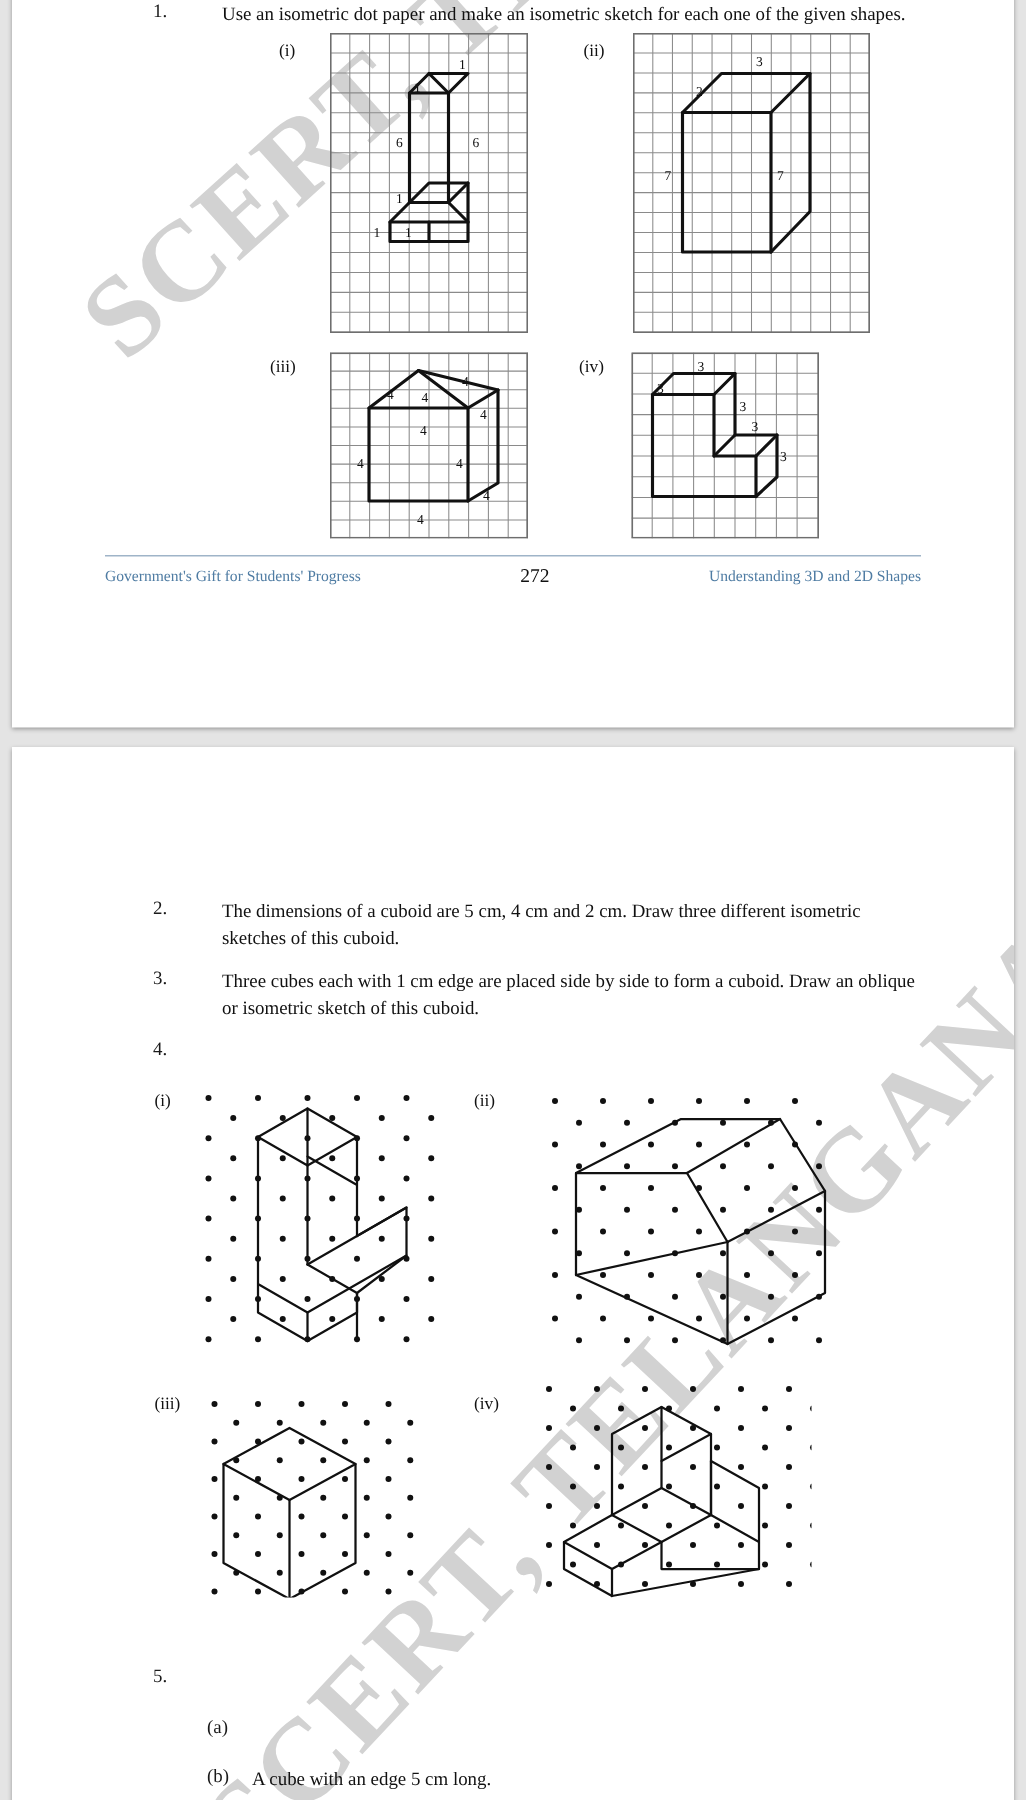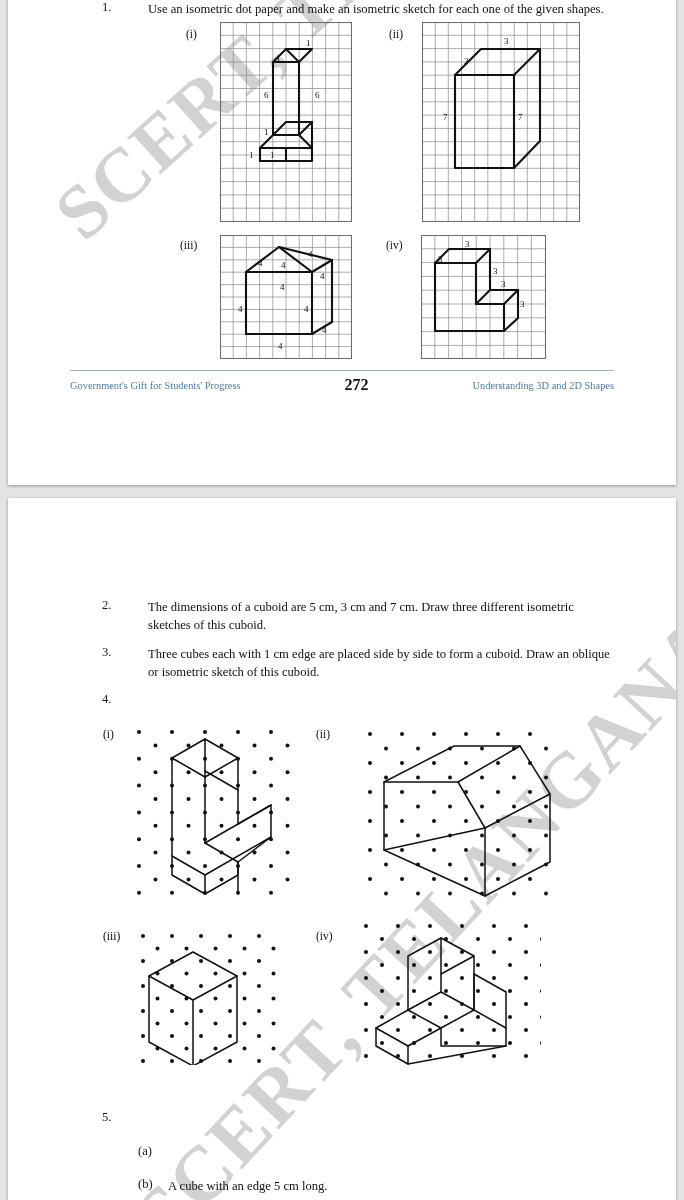--- a/index.html
+++ b/index.html
@@ -24,21 +24,21 @@
   .qrow{position:absolute;display:flex;}
   .qnum{width:46px;flex:none;font-size:12.6px;color:#1a1a1a;}
   .qtext{font-size:12.6px;line-height:1.45;color:#111;}
   .sublabel{position:absolute;font-size:11.5px;color:#111;}
 
   
   .footrule{position:absolute;left:62px;right:62px;height:1px;background:#9fb4c8;}
   .footer{position:absolute;left:62px;right:62px;display:flex;
           align-items:center;justify-content:space-between;font-size:10.4px;}
   .footer .side{color:#4f7ca3;white-space:nowrap;}
-  .footer .pno{color:#111;font-weight:700;font-size:16px;}
+  .footer .pno{color:#111;font-weight:400;font-size:13px;}
 
   
   .fig{position:absolute;}
   svg{display:block;}
   .gridline{stroke:#8a8a8a;stroke-width:.7;}
   .gridframe{stroke:#6e6e6e;stroke-width:1.1;fill:none;}
   .shape{stroke:#111;stroke-width:2.1;fill:none;stroke-linejoin:round;stroke-linecap:round;}
   .dimlbl{font-family:"Liberation Serif",serif;font-size:9px;fill:#111;}
   .dot{fill:#111;}
   .dotshape{stroke:#111;stroke-width:1.5;fill:none;stroke-linejoin:round;stroke-linecap:round;}
@@ -262,21 +262,21 @@
     </div>
   </div>
 
   <div class="page" id="page2">
     <div class="pageinner">
 
       <div class="wm wm2">SCERT, TELANGANA</div>
 
       <div class="qrow" style="left:94px;top:100px;width:510px;">
         <div class="qnum">2.</div>
-        <div class="qtext">The dimensions of a cuboid are 5 cm, 3 cm and 7 cm. Draw three different isometric sketches of this cuboid.</div>
+        <div class="qtext">The dimensions of a cuboid are 5 cm, 4 cm and 2 cm. Draw three different isometric sketches of this cuboid.</div>
       </div>
 
       <div class="qrow" style="left:94px;top:147px;width:510px;">
         <div class="qnum">3.</div>
         <div class="qtext">Three cubes each with 1 cm edge are placed side by side to form a cuboid. Draw an oblique or isometric sketch of this cuboid.</div>
       </div>
 
       <div class="qrow" style="left:94px;top:194px;width:510px;">
         <div class="qnum">4.</div>
       </div>

